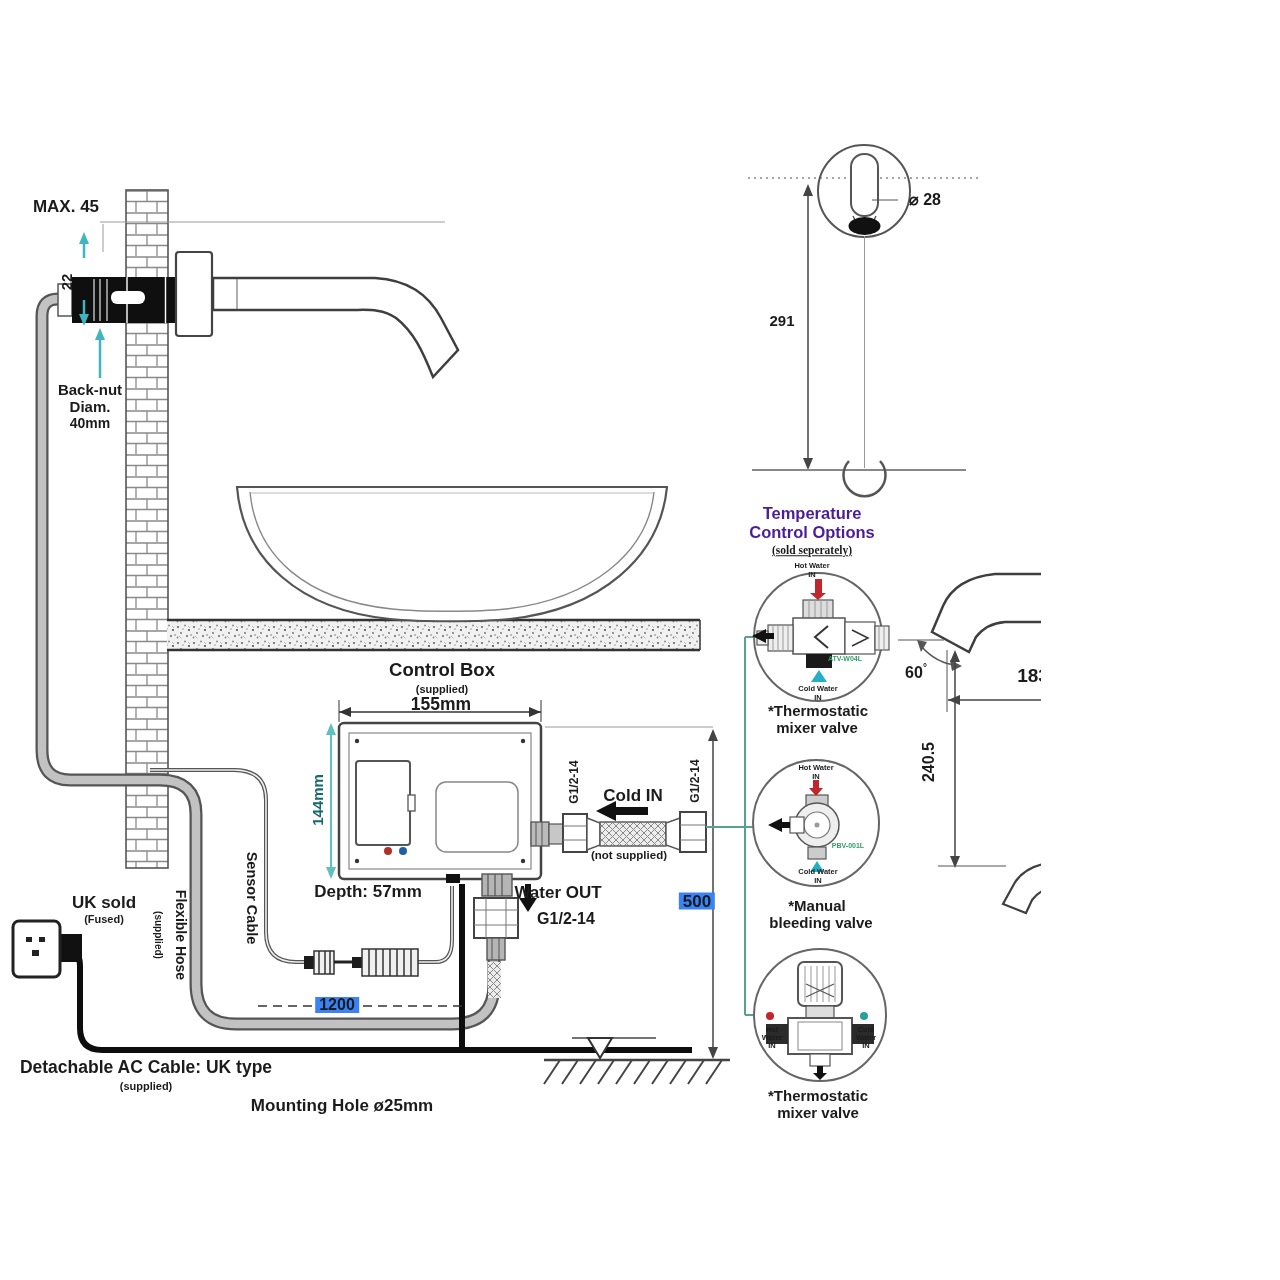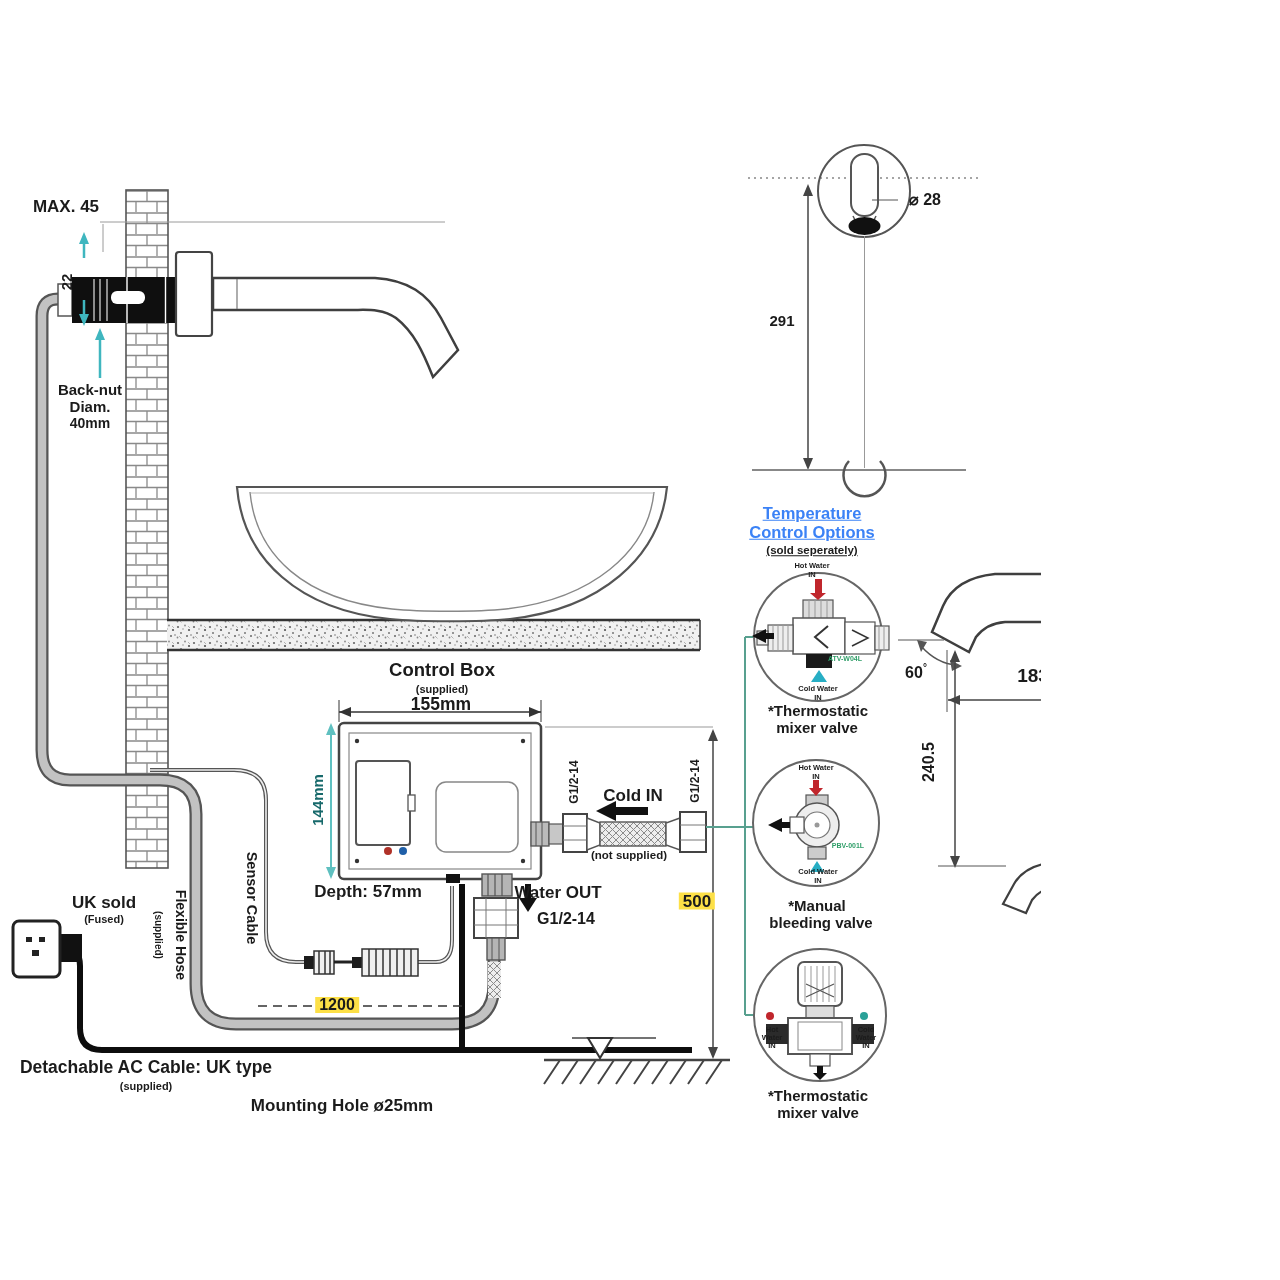--- a/index.html
+++ b/index.html
@@ -3,23 +3,23 @@
 <meta charset="utf-8">
 <style>
   html,body{margin:0;padding:0;background:#fff;}
   #canvas{position:relative;width:1041px;height:1280px;background:#fff;overflow:hidden;
           font-family:"Liberation Sans",sans-serif;border-radius:27px;}
   #art{position:absolute;left:0;top:0;}
   .t{position:absolute;transform:translate(-50%,-50%);font-weight:700;color:#1b1b1b;
      white-space:nowrap;line-height:1;}
   .r90{transform:translate(-50%,-50%) rotate(90deg);}
   .rm90{transform:translate(-50%,-50%) rotate(-90deg);}
-  .bg{background:#fde047;padding:0 4px;}
-  .red{color:#3b82f6;text-decoration:underline;}
-  .un{text-decoration:underline;}
+  .bg{background:#3b82f6;padding:0 4px;}
+  .red{color:#4c1d95;}
+  .un{text-decoration:underline;font-family:Liberation Serif, serif;}
   .green{color:#2f9e68;}
   .teal{color:#17696b;}
   .deg{font-size:10px;vertical-align:super;}
 </style>
 </head>
 <body>
 
 <div id="canvas">
 
 <svg id="art" width="1280" height="1280" viewBox="0 0 1280 1280">

